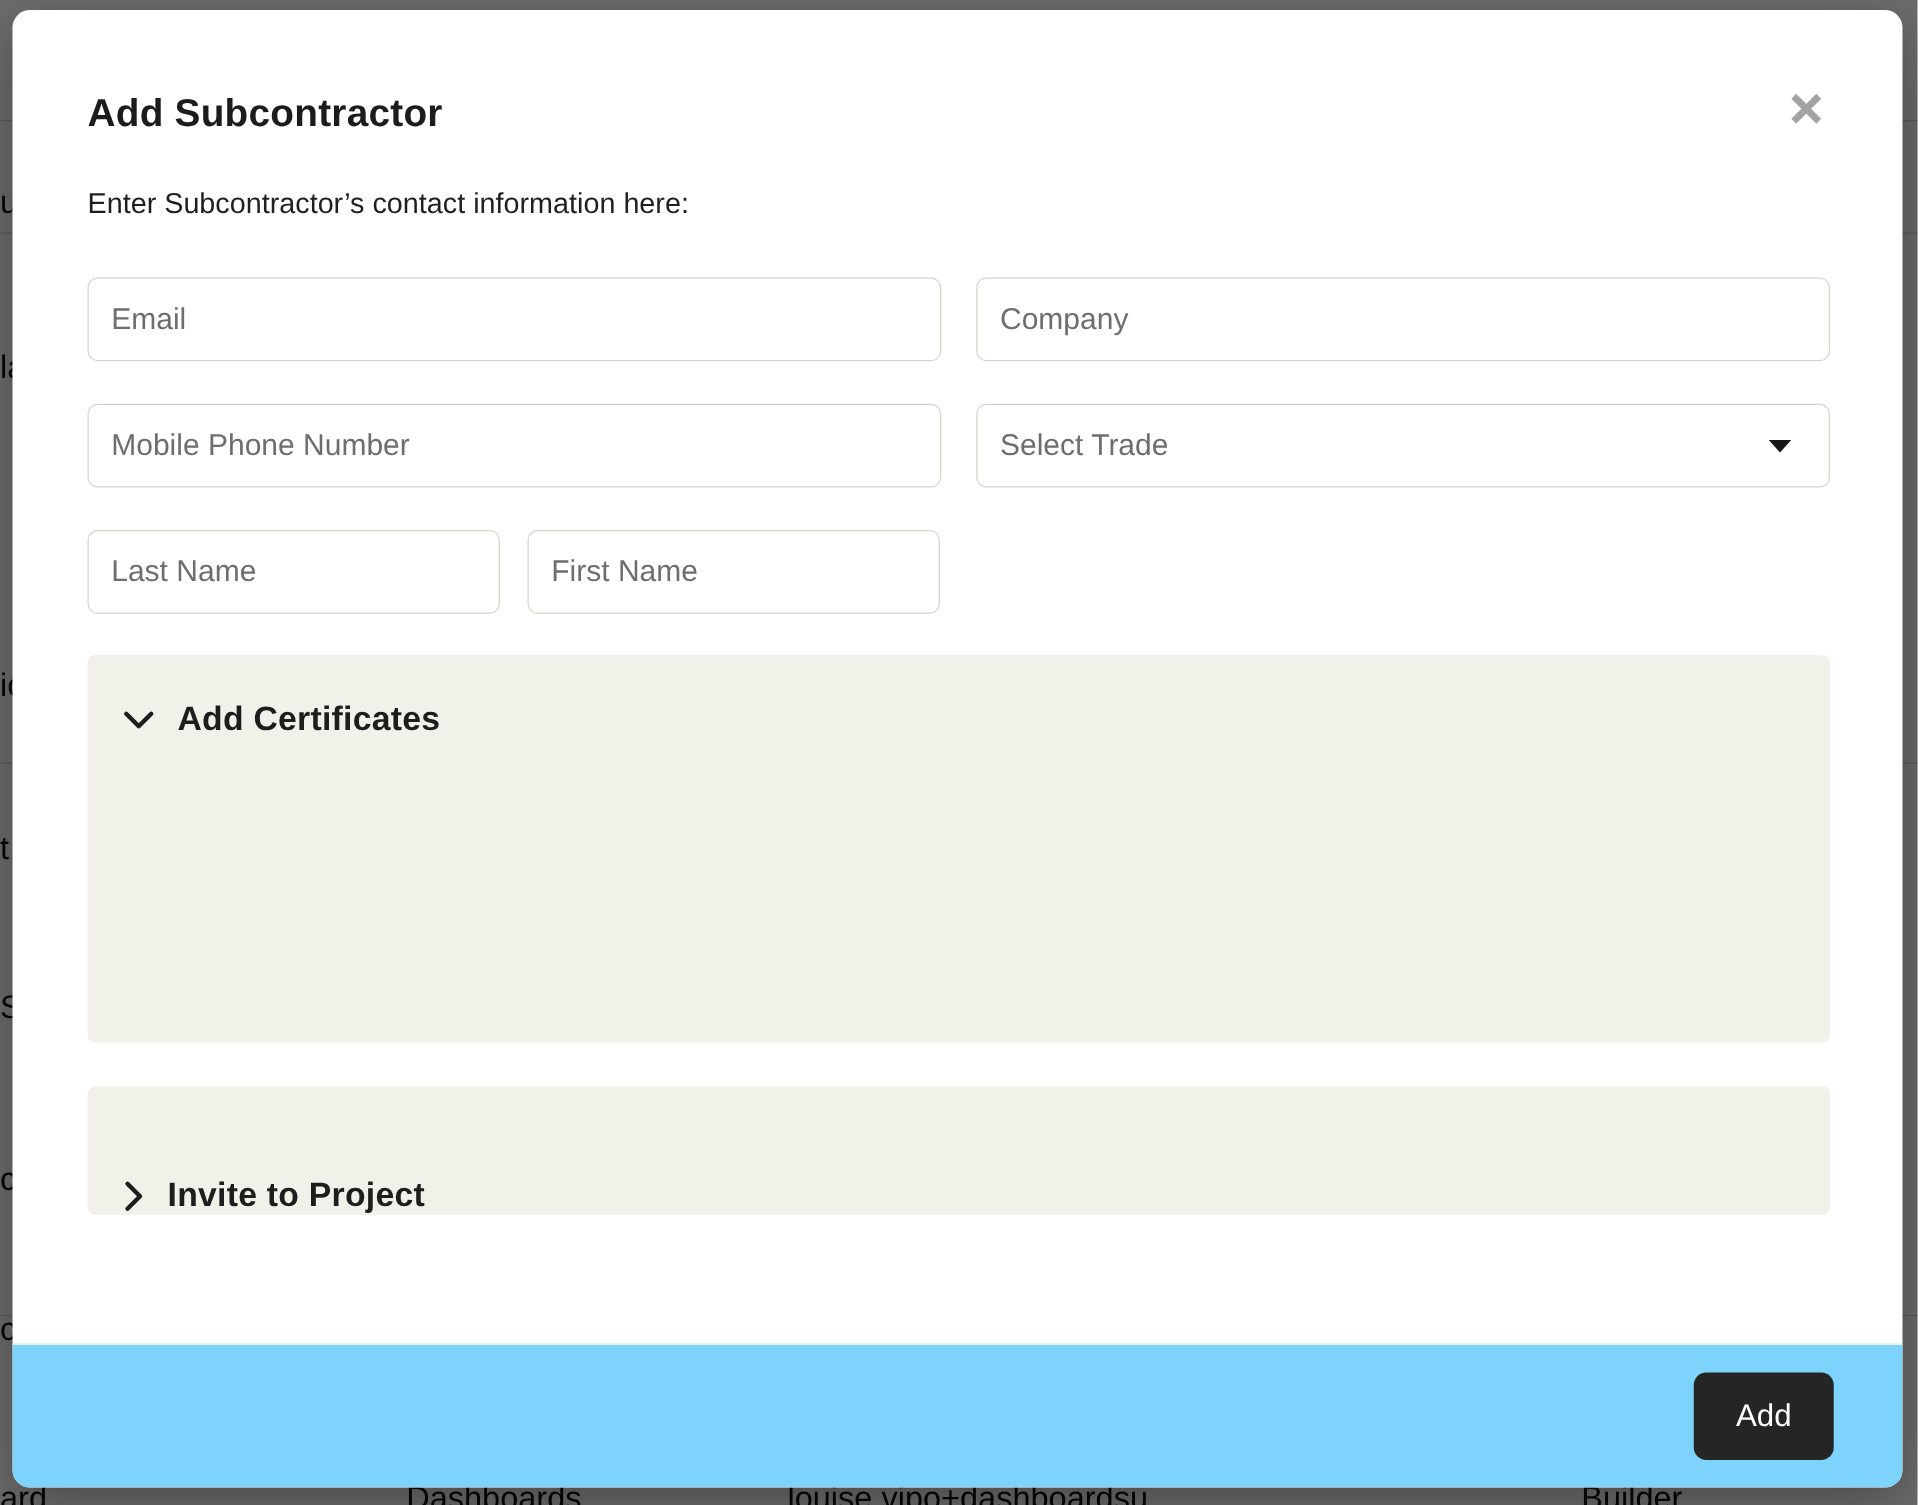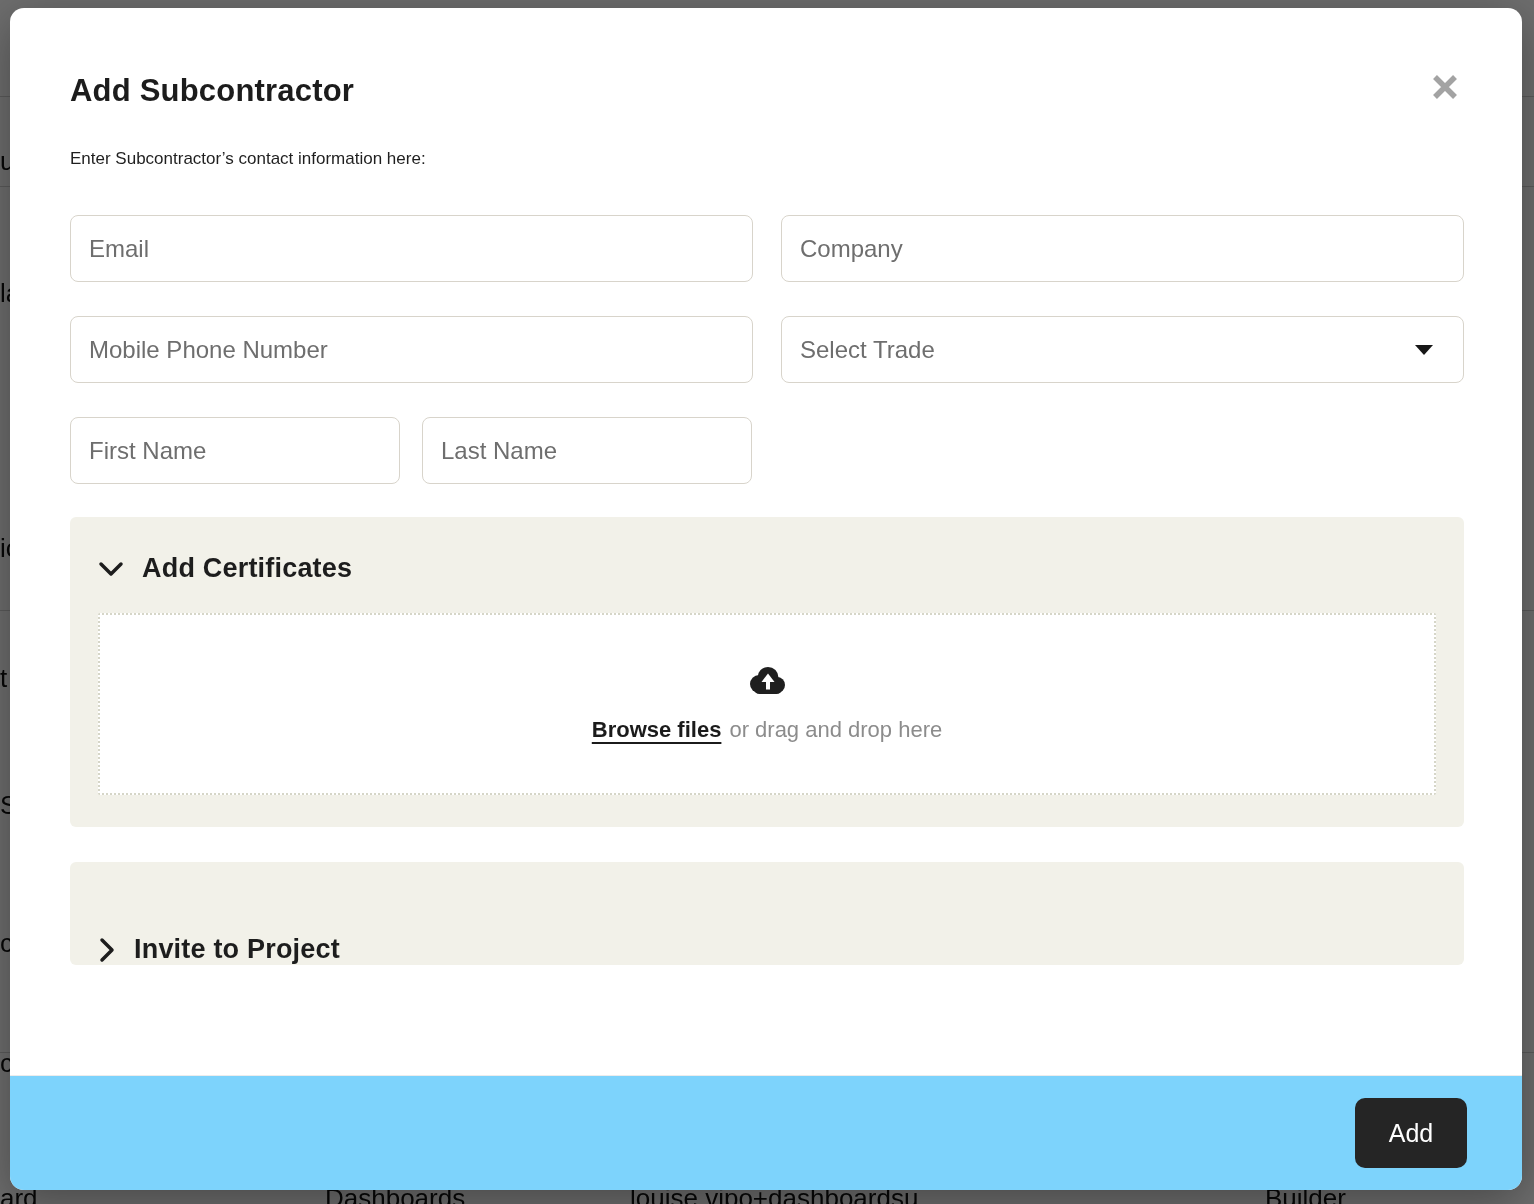--- a/index.html
+++ b/index.html
@@ -15,21 +15,21 @@
   
   .modal { position:absolute; left:10px; top:8px; width:1512px; height:1182px;
            background:#ffffff; border-radius:14px;
            box-shadow:0 12px 48px rgba(0,0,0,0.35); overflow:hidden; }
   .modal-content { position:absolute; inset:0 58px 115px 60px; padding-top:56px; }
 
   .modal-header { display:flex; justify-content:space-between; align-items:flex-end; }
   .modal-title { font-size:31px; font-weight:bold; color:#1c1c1c; letter-spacing:0.2px; }
   .close-btn { background:none; border:none; cursor:pointer; padding:4px; margin-top:4px; }
 
-  .modal-subtitle { margin-top:40px; font-size:17px; color:#1f1f1f; }
+  .modal-subtitle { margin-top:40px; font-size:23px; color:#1f1f1f; }
 
   
   .form-grid { margin-top:46px; display:grid; grid-template-columns:1fr 1fr;
                column-gap:28px; row-gap:34px; }
   .field { height:67px; width:100%; border:1px solid #d8d4cb; border-radius:8px;
            background:#fff; font-family:"Liberation Sans", sans-serif;
            font-size:24px; color:#1f1f1f; padding:0 18px; outline:none; }
   .field::placeholder { color:#6e6e6e; opacity:1; }
   .select-field { display:flex; align-items:center; justify-content:space-between; cursor:pointer; }
   .select-placeholder { color:#6e6e6e; font-size:24px; }
@@ -108,53 +108,36 @@
       <input class="field" type="text" placeholder="Email" style="">
       <input class="field" type="text" placeholder="Company" style="">
 
       <input class="field" type="text" placeholder="Mobile Phone Number" style="">
       <div class="field select-field">
         <span class="select-placeholder">Select Trade</span>
         <span class="caret-down"></span>
       </div>
 
       <div class="name-row">
+        <input class="field" type="text" placeholder="Last Name" style="">
         <input class="field" type="text" placeholder="First Name" style="">
-        <input class="field" type="text" placeholder="Last Name" style="">
       </div>
       <div></div>
     </div>
 
     <div class="panel panel-certificates">
       <div class="panel-header">
         <span class="chev">
           <svg width="26" height="18" viewBox="0 0 26 18">
             <polyline points="3,4 13,14 23,4" fill="none" stroke="#1d1d1d" stroke-width="3.5" stroke-linecap="round" stroke-linejoin="round"></polyline>
           </svg>
         </span>
         <span class="panel-header-label">Add Certificates</span>
       </div>
 
-      <div class="dropzone">
-        <span>
-          <svg width="40" height="31" viewBox="0 0 40 31">
-            <g fill="#1f1f1f">
-              <circle cx="12" cy="19" r="9"></circle>
-              <circle cx="21" cy="12.5" r="10.5"></circle>
-              <circle cx="30" cy="20" r="8"></circle>
-              <rect x="7" y="18" width="28" height="11" rx="5.5"></rect>
-            </g>
-            <polygon points="21,8.5 27.5,17 14.5,17" fill="#ffffff"></polygon>
-            <rect x="19" y="16" width="4" height="8.5" fill="#ffffff"></rect>
-          </svg>
-        </span>
-        <div class="dropzone-text">
-          <span class="browse-link">Browse files</span><span class="drag-text">or drag and drop here</span>
-        </div>
-      </div>
     </div>
 
     <div class="panel panel-invite">
       <div class="panel-header">
         <span class="chev">
           <svg width="18" height="26" viewBox="0 0 18 26">
             <polyline points="4,3 14,13 4,23" fill="none" stroke="#1d1d1d" stroke-width="3.5" stroke-linecap="round" stroke-linejoin="round"></polyline>
           </svg>
         </span>
         <span class="panel-header-label">Invite to Project</span>

